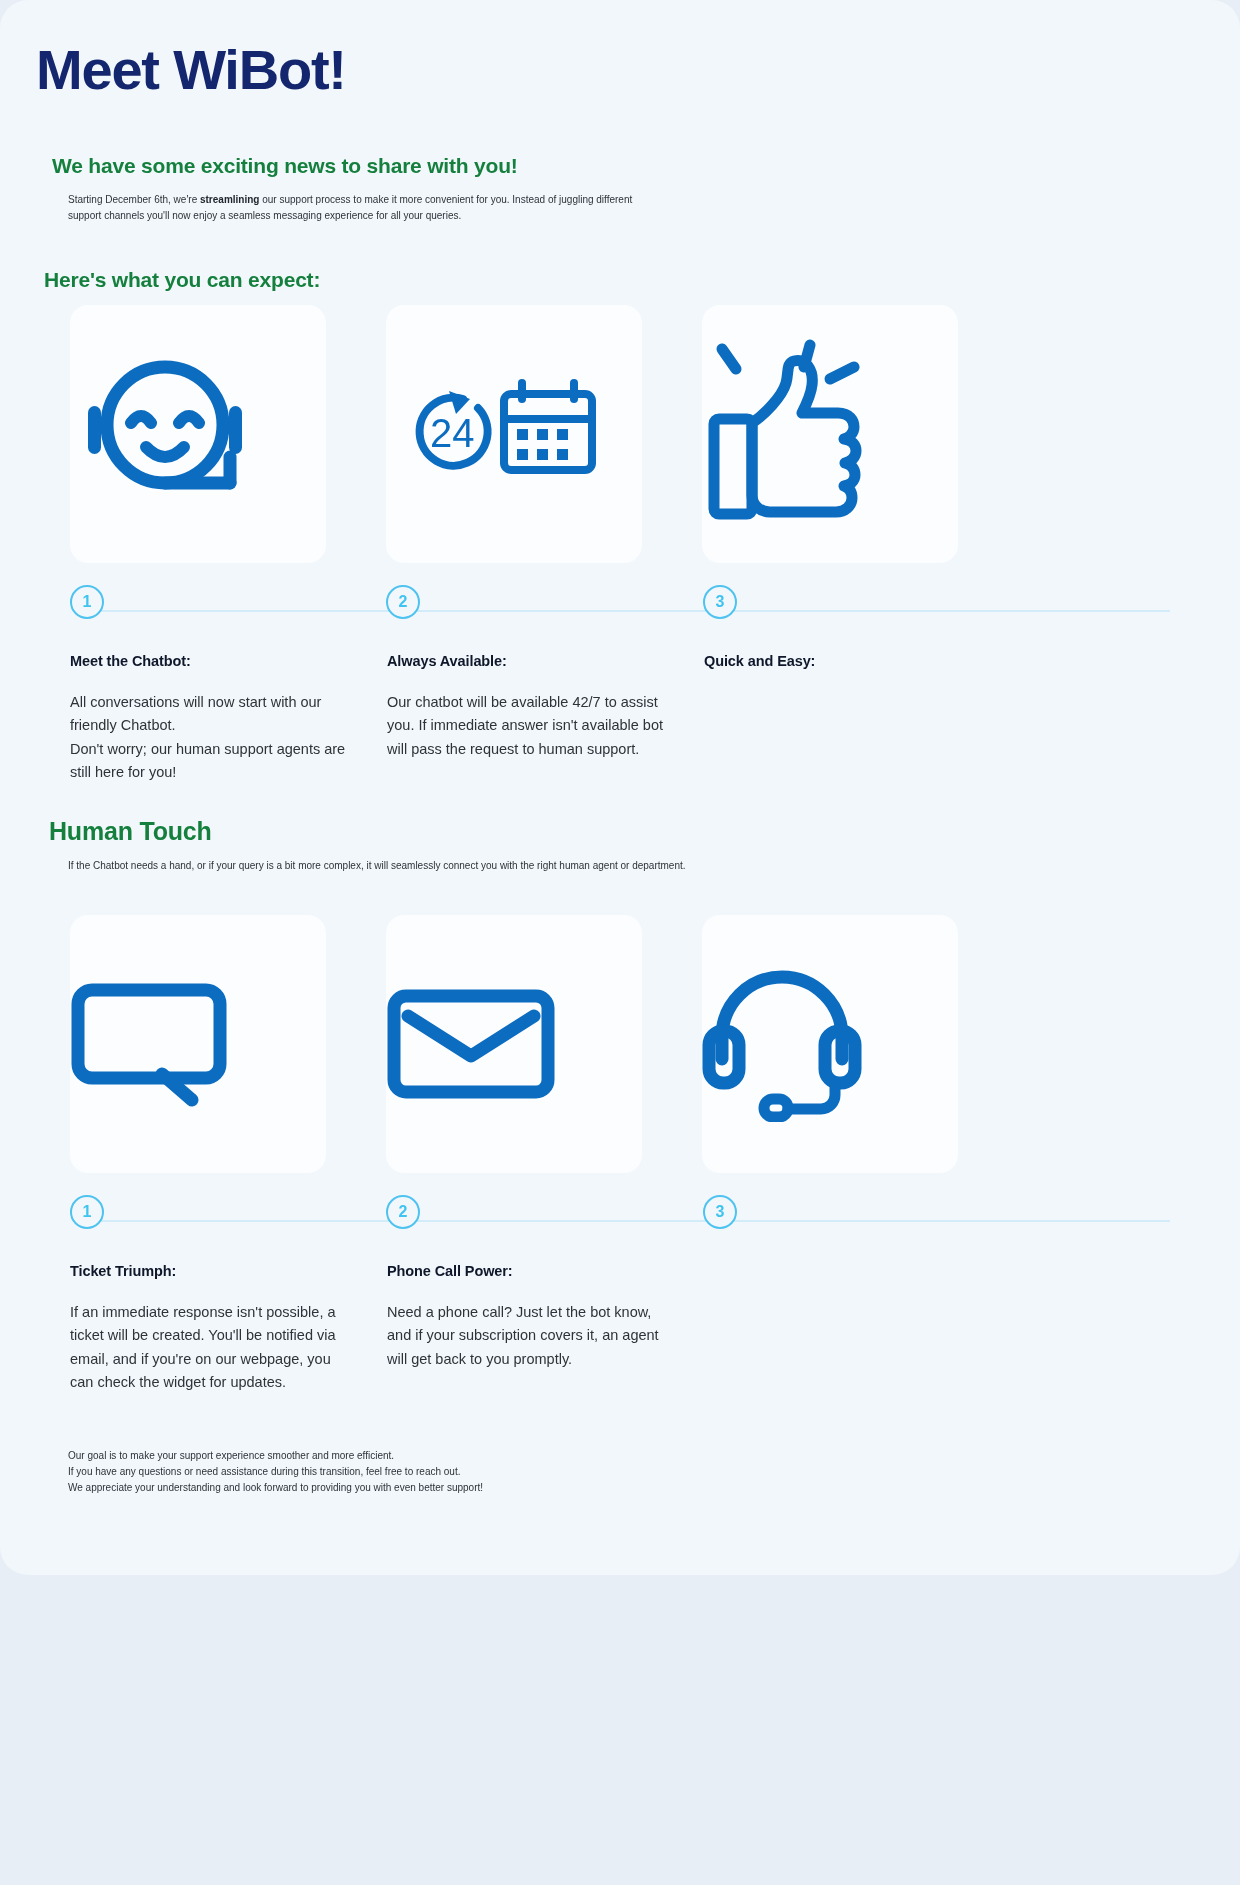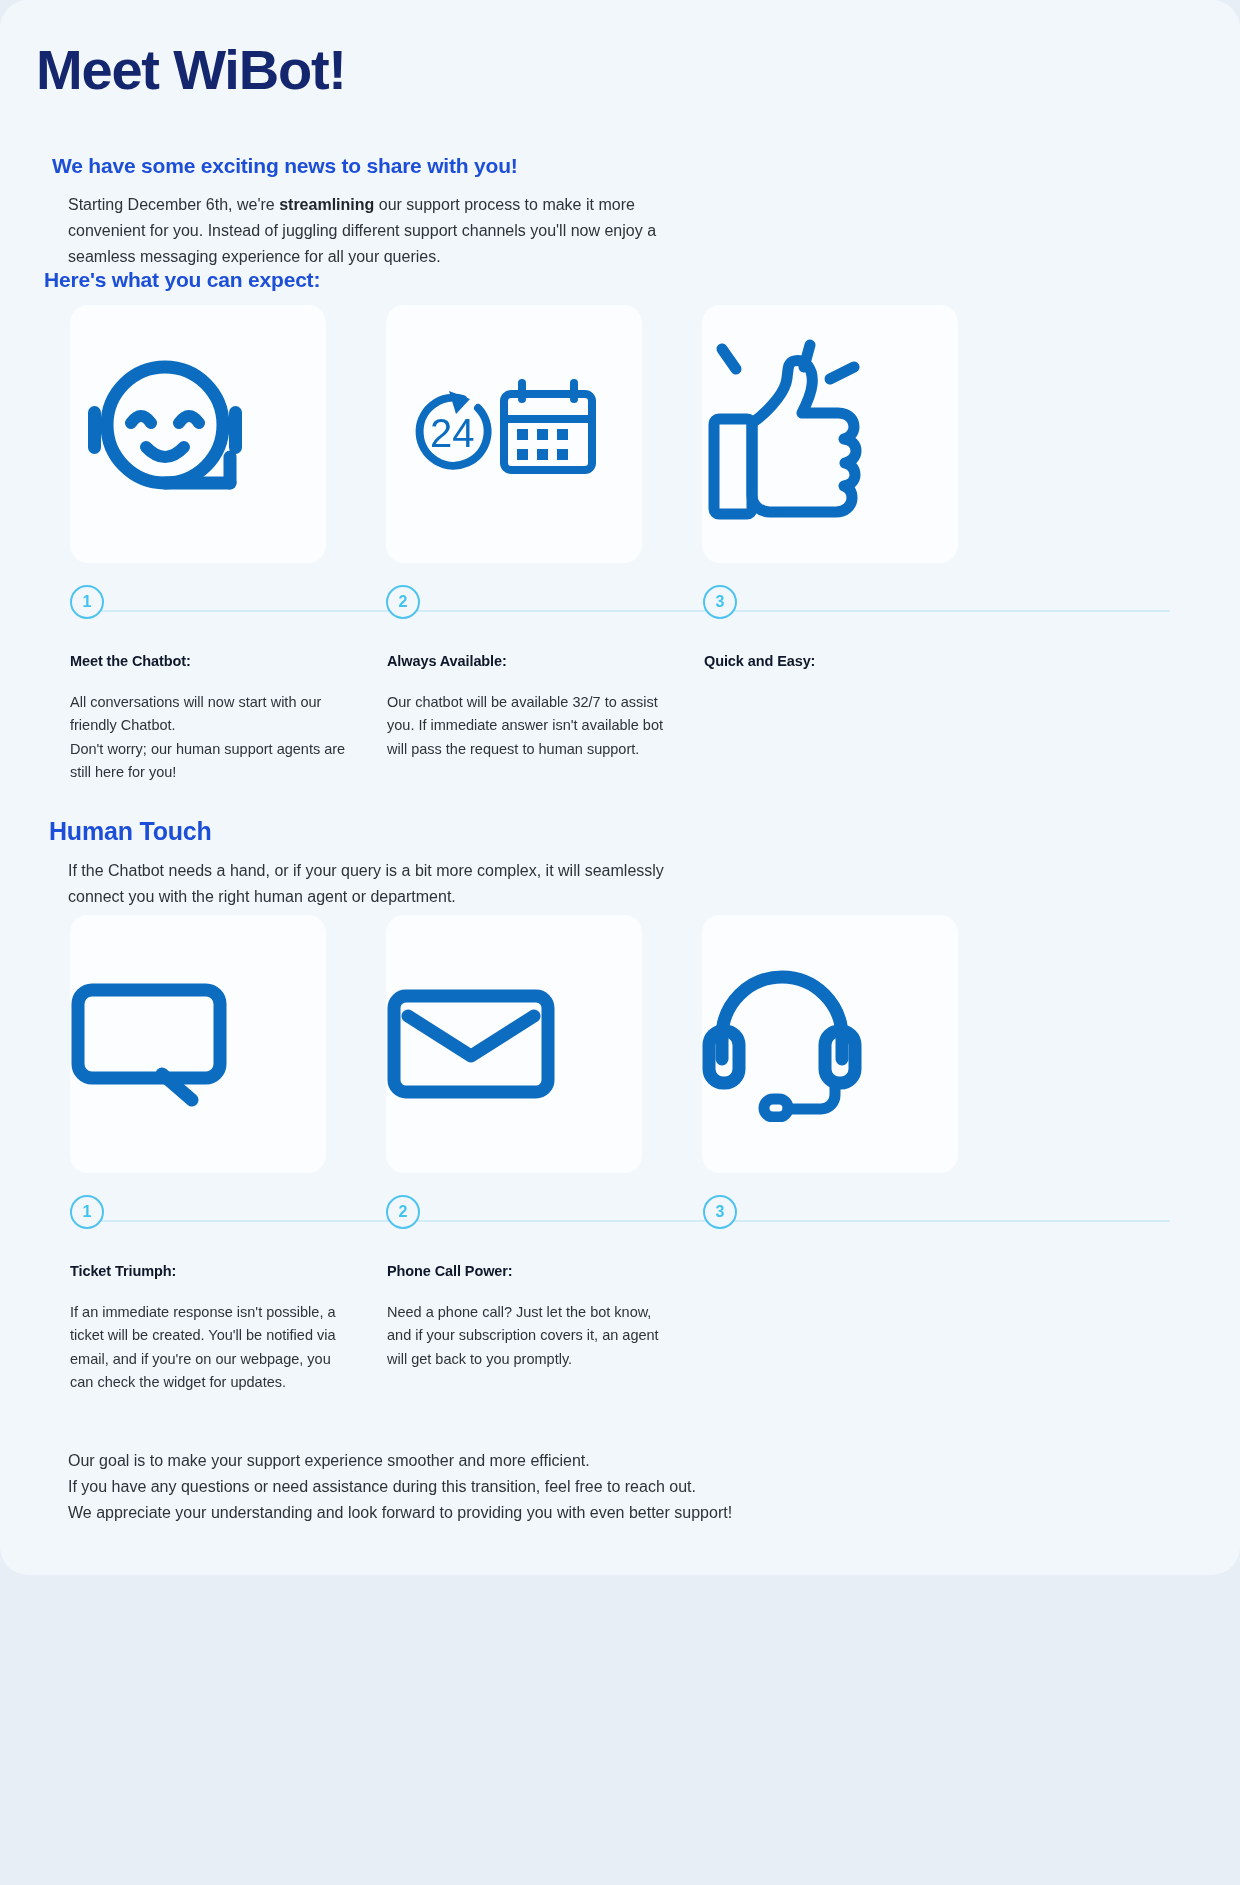--- a/index.html
+++ b/index.html
@@ -39,31 +39,31 @@
     font-weight: 800;
     letter-spacing: -1.2px;
     color: #14276e;
     line-height: 1.15;
     margin: 0;
   }
   .section-head {
     position: absolute;
     font-size: 21px;
     font-weight: 800;
-    color: #1d4ed8;
+    color: #15803d;
     letter-spacing: -0.2px;
     margin: 0;
   }
   .head-news { left: 52px; top: 154px; }
   .head-expect { left: 44px; top: 268px; }
   .head-human { left: 49px; top: 817px; font-size: 25px; }
 
   .body-par {
     position: absolute;
-    font-size: 16px;
+    font-size: 10px;
     line-height: 1.62;
     color: #2d3338;
     margin: 0;
   }
   .par-intro { left: 68px; top: 192px; width: 600px; }
   .par-human { left: 68px; top: 858px; width: 620px; }
   .par-footer { left: 68px; top: 1448px; width: 760px; }
   .body-par b { font-weight: 700; color: #20262c; }
 
   
@@ -219,21 +219,21 @@
         <div class="marker m3">3</div>
       </div>
       <div class="step-cols">
         <div class="step-col">
           <p class="step-title">Meet the Chatbot:</p>
           <p class="step-desc">All conversations will now start with our friendly Chatbot.
 Don't worry; our human support agents are still here for you!</p>
         </div>
         <div class="step-col">
           <p class="step-title">Always Available:</p>
-          <p class="step-desc">Our chatbot will be available 32/7 to assist you. If immediate answer isn't available bot will pass the request to human support.</p>
+          <p class="step-desc">Our chatbot will be available 42/7 to assist you. If immediate answer isn't available bot will pass the request to human support.</p>
         </div>
         <div class="step-col">
           <p class="step-title">Quick and Easy:</p>
         </div>
       </div>
     </div>
 
     <h2 class="section-head head-human">Human Touch</h2>
     <p class="body-par par-human">If the Chatbot needs a hand, or if your query is a bit more complex, it will seamlessly connect you with the right human agent or department.</p>
 

